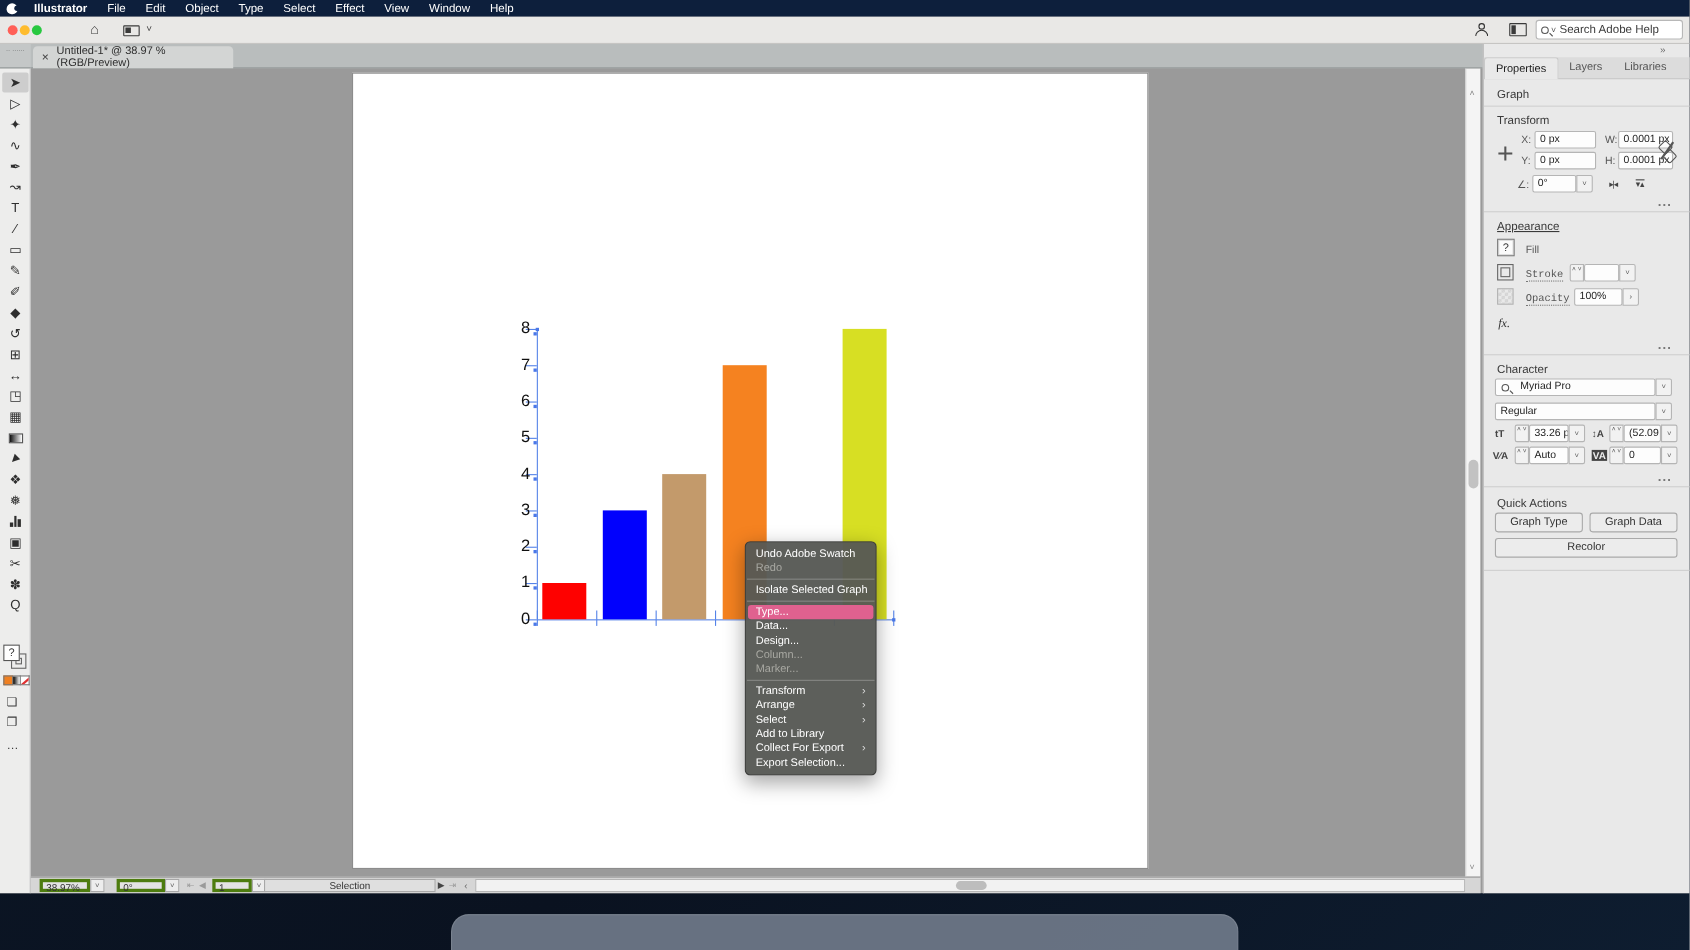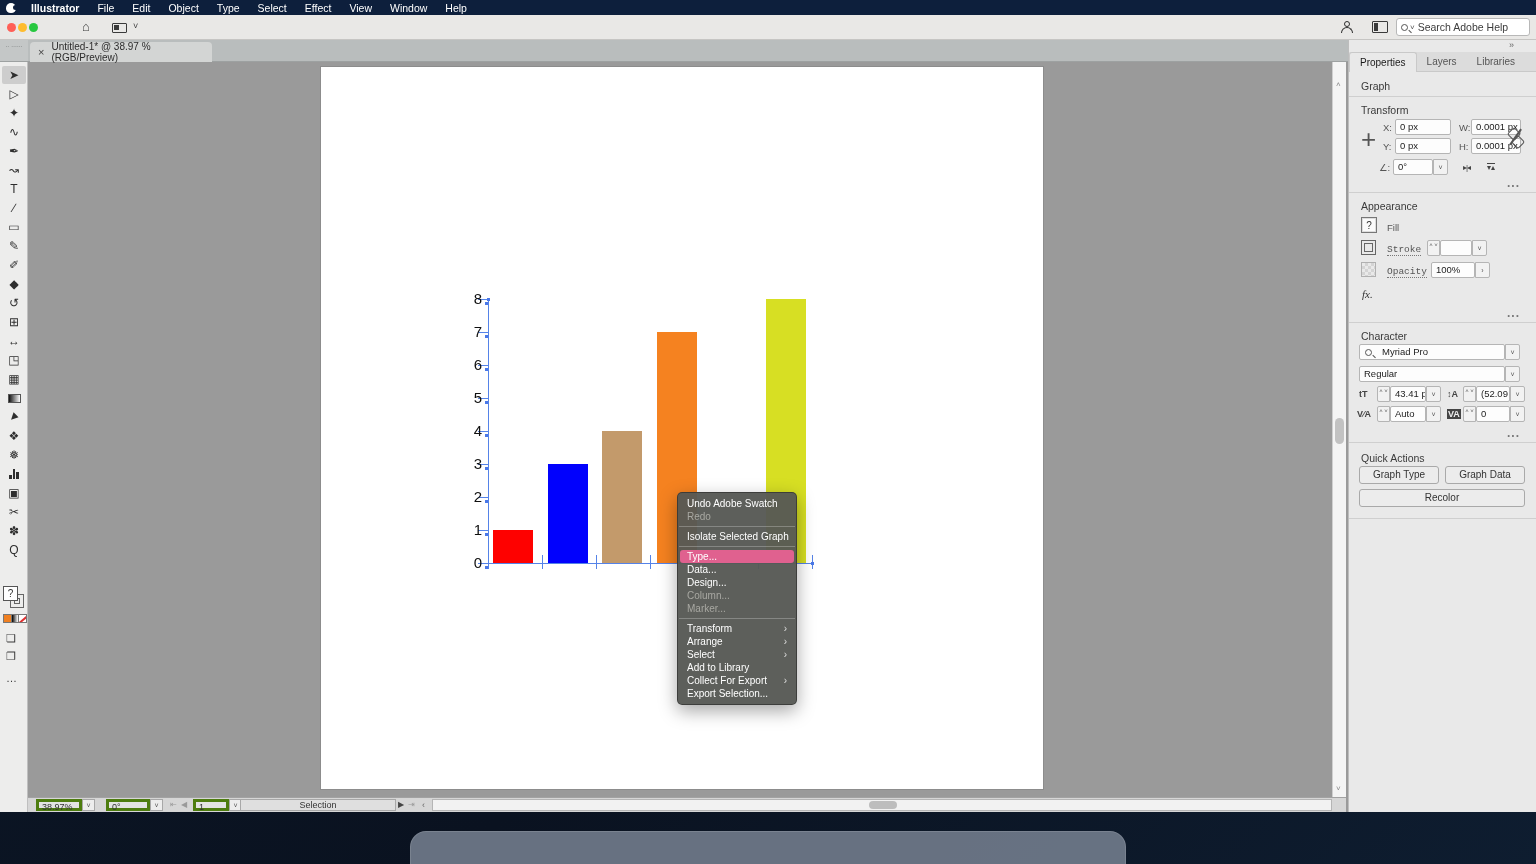--- a/index.html
+++ b/index.html
@@ -414,21 +414,21 @@
       <span class="slash"></span>
     </span>
   <span class="flabel" style="left:30px; top:122px;">∠:</span>
   <span class="fld" style="left:44px; top:119px; width:40px;">0°</span>
   <span class="chevbtn" style="left:84px; top:119px;">˅</span>
   <span class="flip-h" style="left:114px; top:123px;">▸|◂</span>
   <span class="flip-v" style="left:138px; top:123px;">▾▴</span>
   <span class="more-dots" style="left:158px; top:136px;">...</span>
   <div class="sec-div" style="top:152px;"></div>
 
-  <div class="sec-head" style="top:160px;">Appearance</div>
+  <div class="sec-head" style="top:160px;text-decoration:underline;">Appearance</div>
   <span class="swatch-q" style="left:12px; top:177px;">?</span>
   <span class="flabel" style="left:38px; top:182px;">Fill</span>
   <span class="stroke-ico" style="left:12px; top:200px;"></span>
   <span class="flabel dotted-link" style="left:38px; top:204px;">Stroke</span>
   <span class="stepper" style="left:78px; top:200px;">˄
 ˅</span>
   <span class="fld" style="left:91px; top:200px; width:32px;"></span>
   <span class="chevbtn" style="left:123px; top:200px;">˅</span>
   <span class="opac-ico" style="left:12px; top:222px;"></span>
   <span class="flabel dotted-link" style="left:38px; top:226px;">Opacity</span>
@@ -440,21 +440,21 @@
 
   <div class="sec-head" style="top:290px;">Character</div>
   <span class="fld" style="left:10px; top:304px; width:146px; padding-left:22px;">Myriad Pro</span>
   <span class="mag" style="position:absolute; left:16px; top:309px;"></span>
   <span class="chevbtn" style="left:156px; top:304px;">˅</span>
   <span class="fld" style="left:10px; top:326px; width:146px;">Regular</span>
   <span class="chevbtn" style="left:156px; top:326px;">˅</span>
   <span class="ch-ico" style="left:10px; top:349px;">tT</span>
   <span class="stepper" style="left:28px; top:346px;">˄
 ˅</span>
-  <span class="fld" style="left:41px; top:346px; width:36px;">43.41 p</span>
+  <span class="fld" style="left:41px; top:346px; width:36px;">33.26 p</span>
   <span class="chevbtn" style="left:77px; top:346px;">˅</span>
   <span class="ch-ico" style="left:98px; top:349px;">↕A</span>
   <span class="stepper" style="left:114px; top:346px;">˄
 ˅</span>
   <span class="fld" style="left:127px; top:346px; width:34px;">(52.09 p</span>
   <span class="chevbtn" style="left:161px; top:346px;">˅</span>
   <span class="ch-ico" style="left:8px; top:369px;">V⁄A</span>
   <span class="stepper" style="left:28px; top:366px;">˄
 ˅</span>
   <span class="fld" style="left:41px; top:366px; width:36px;">Auto</span>

